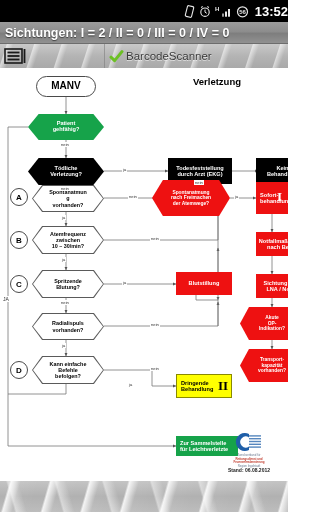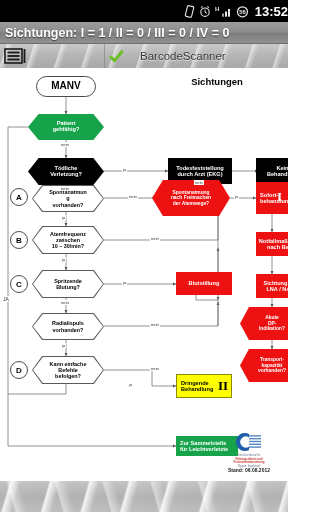--- a/index.html
+++ b/index.html
@@ -39,21 +39,21 @@
     height:25px; display:flex; align-items:stretch;
     background:
       repeating-linear-gradient(108deg,
         rgba(255,255,255,.00) 0px, rgba(255,255,255,.00) 6px,
         rgba(255,255,255,.55) 7px, rgba(255,255,255,.00) 13px,
         rgba(255,255,255,.00) 26px),
       linear-gradient(180deg,#c9c9c9 0%,#b4b4b4 50%,#a9a9a9 100%);
     border-bottom:1px solid #ffffff;
   }
   .tbtn{
-    display:flex; align-items:center; gap:16px;
+    display:flex; align-items:center; gap:2px;
     padding:0 4px;
     background:transparent;
     border:none;
   }
   .tbtn.sep{ border-left:1px solid rgba(120,120,120,.55); }
   .tbtn .lbl{
     font-size:11.5px; color:#3b3b3b; white-space:nowrap;
     text-shadow:0 1px 0 rgba(255,255,255,.6);
   }
   .chk{ width:15px;height:15px;flex:none; }
@@ -192,21 +192,21 @@
   <span class="sicon">
     <svg width="13" height="13" viewBox="0 0 13 13">
         <circle cx="6.5" cy="6.8" r="5" fill="none" stroke="#e8e8e8" stroke-width="1.2"></circle>
         <text x="6.5" y="9" font-size="6" text-anchor="middle" fill="#e8e8e8" font-family="Liberation Sans, sans-serif" font-weight="bold">56</text>
       </svg>
   </span>
   <span id="clock">13:52</span>
 </div>
 
 <div id="titlebar">
-  <span class="ttl">Sichtungen: I = 1 /  II = 0 /  III = 0 /  IV = 0</span>
+  <span class="ttl">Sichtungen: I = 2 /  II = 0 /  III = 0 /  IV = 0</span>
 </div>
 
 <div id="toolbar">
   <div class="tbtn">
     <span class="hamb">
       <svg width="22" height="16" viewBox="0 0 22 16">
         <rect x="1" y="1" width="17" height="14" fill="none" stroke="#1a1a1a" stroke-width="1.6"></rect>
         <rect x="3.5" y="3.6" width="12" height="1.8" fill="#1a1a1a"></rect>
         <rect x="3.5" y="7.1" width="12" height="1.8" fill="#1a1a1a"></rect>
         <rect x="3.5" y="10.6" width="12" height="1.8" fill="#1a1a1a"></rect>
@@ -293,21 +293,21 @@
 
       <path d="M28,59 L8,59 L8,326"></path>
 
       <path d="M196,227 L196,232 L218,232"></path>
 
       <path d="M218,134 L218,258"></path>
     </g>
   </svg>
 
   <div id="algotitle">
-    <div>Sichtungen</div>
+    <div>Verletzung</div>
   </div>
 
   <div class="node term" style="left:36px;top:8px;width:60px;height:21px;">
     <span>MANV</span>
   </div>
 
   <div class="node hex hex-green" style="left:28px;top:46px;width:76px;height:26px;">
     <span style="white-space:pre-line">Patient
 gehfähig?</span>
   </div>

